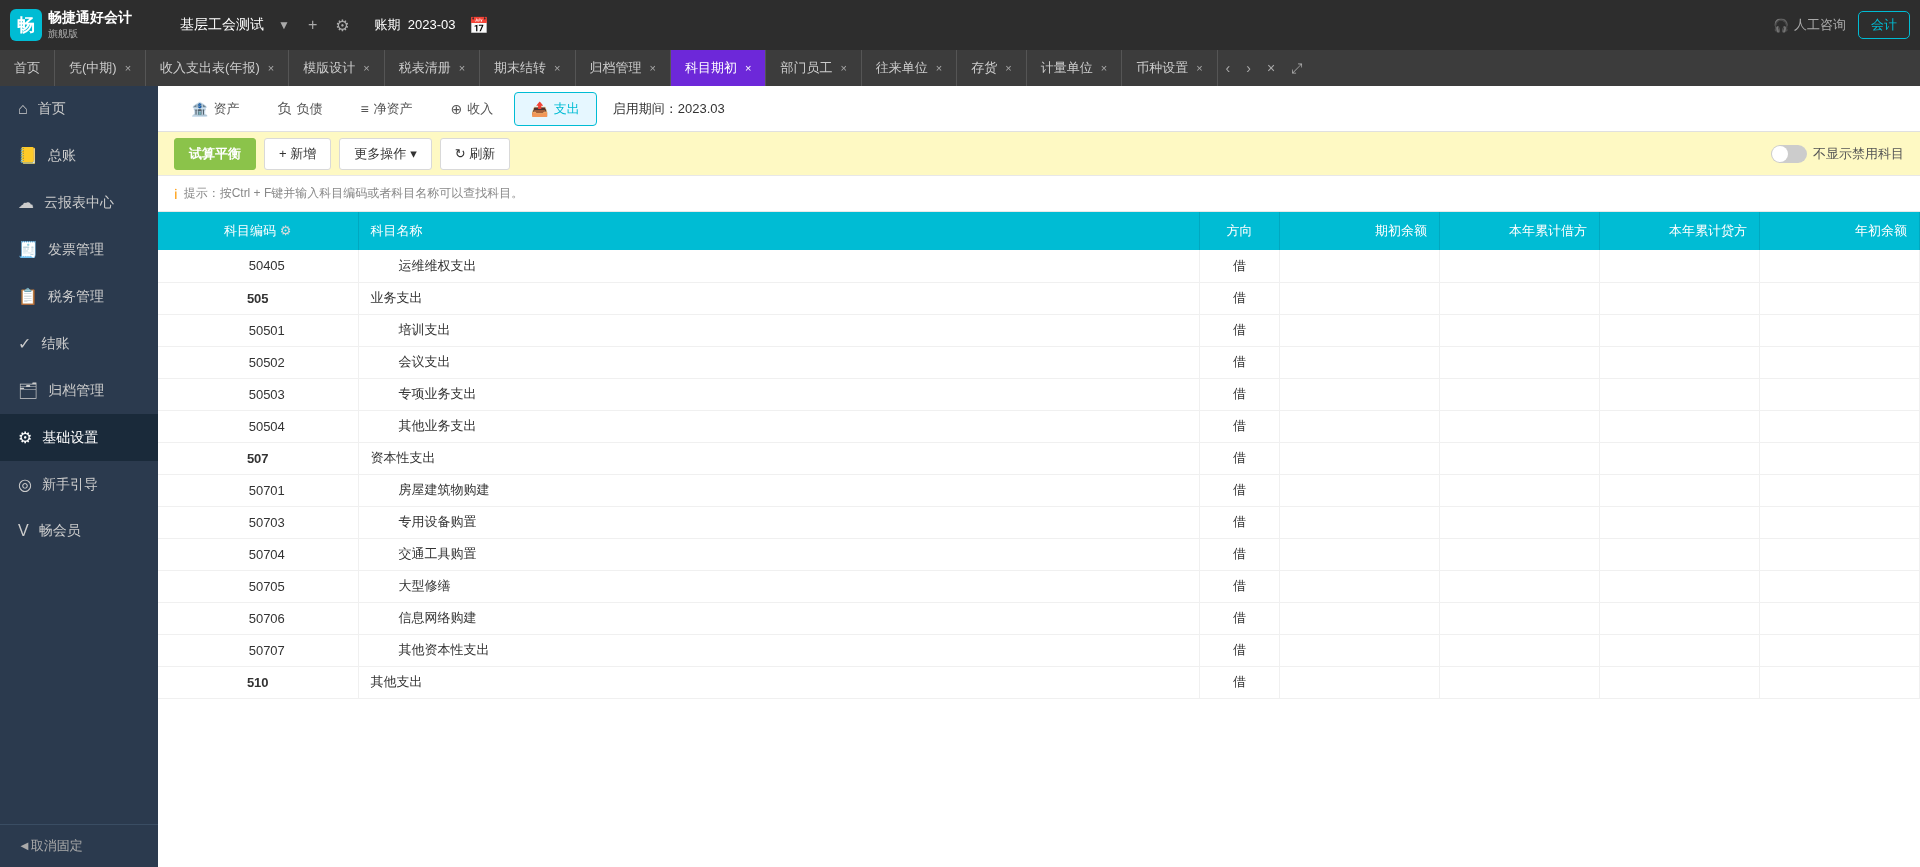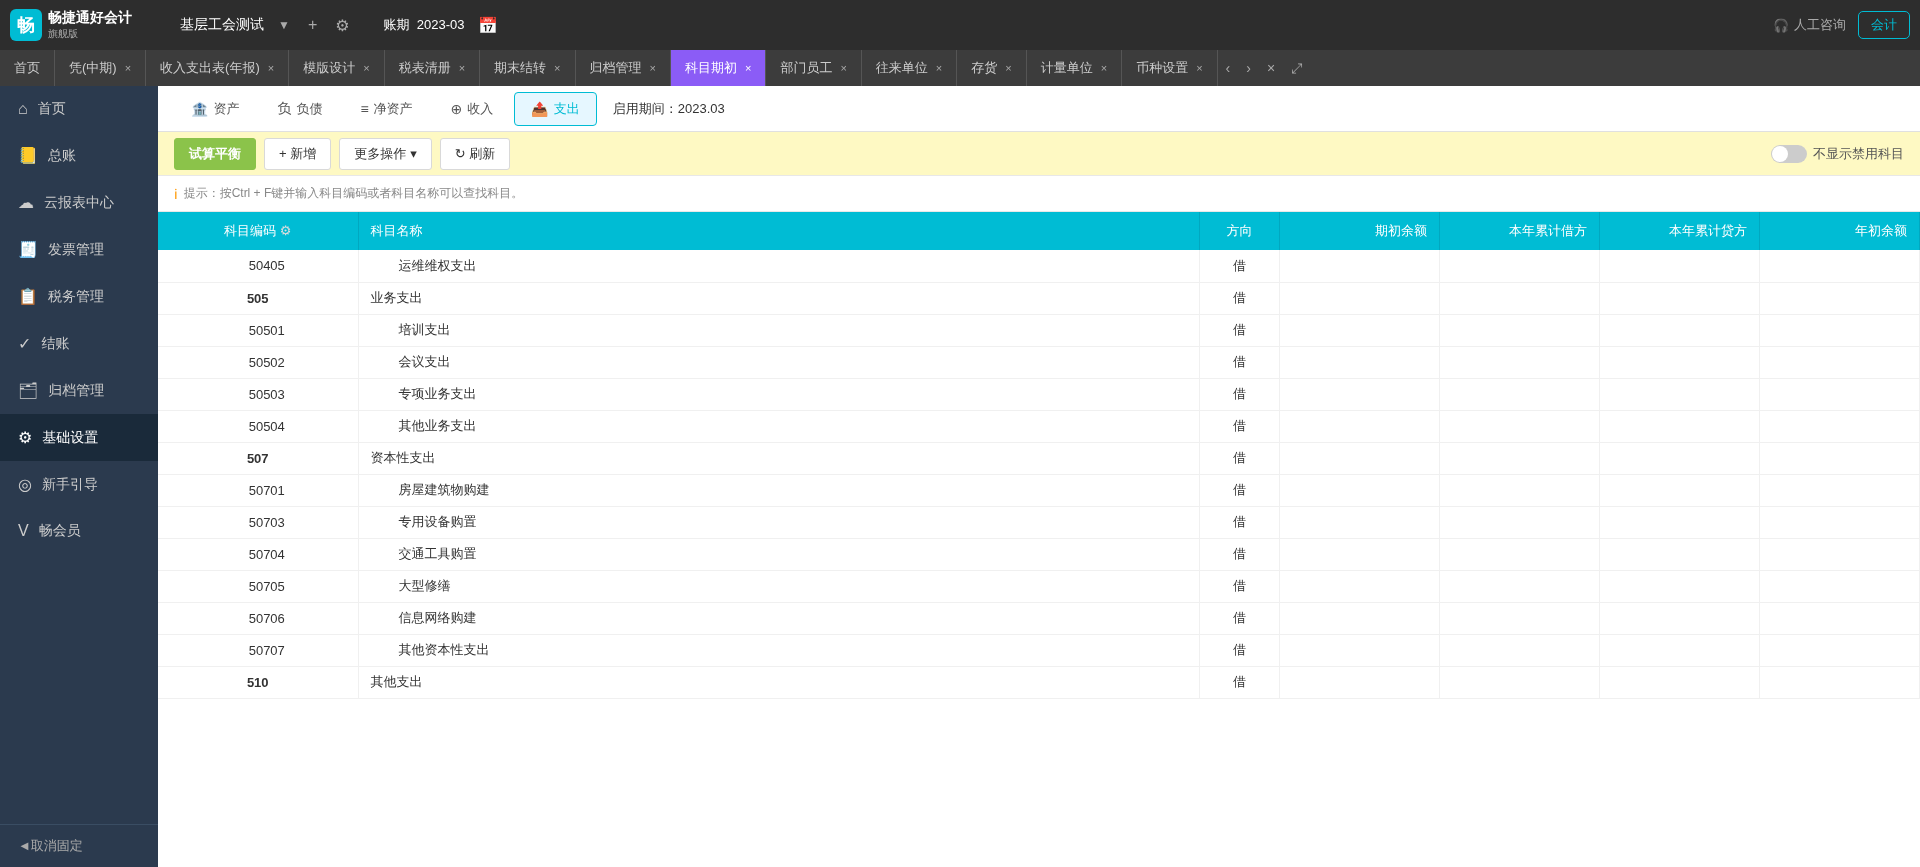--- a/index.html
+++ b/index.html
@@ -39,21 +39,21 @@
       color: #aaa;
       cursor: pointer;
       font-size: 12px;
       margin-left: 4px;
     }
     .header-add { color: #aaa; margin-left: 8px; cursor: pointer; font-size: 16px; }
     .header-settings { color: #aaa; margin-left: 8px; cursor: pointer; }
     .header-period {
       color: #aaa;
       font-size: 13px;
-      margin-left: 24px;
+      margin-left: 15px;
     }
     .header-period span { color: white; }
     .header-calendar { color: #00bcd4; margin-left: 4px; cursor: pointer; }
     .header-right {
       margin-left: auto;
       display: flex;
       align-items: center;
       gap: 12px;
     }
     .header-support {
@@ -85,21 +85,21 @@
       font-size: 13px;
       color: #ccc;
       display: flex;
       align-items: center;
       gap: 6px;
       cursor: pointer;
       white-space: nowrap;
       border-right: 1px solid #555;
     }
     .tab-item.active {
-      background: #8b5cf6;
+      background: #6d28d9;
       color: white;
     }
     .tab-close {
       font-size: 11px;
       color: #aaa;
       margin-left: 2px;
       cursor: pointer;
     }
     .tab-item.active .tab-close { color: white; }
     .tab-nav-btn {

